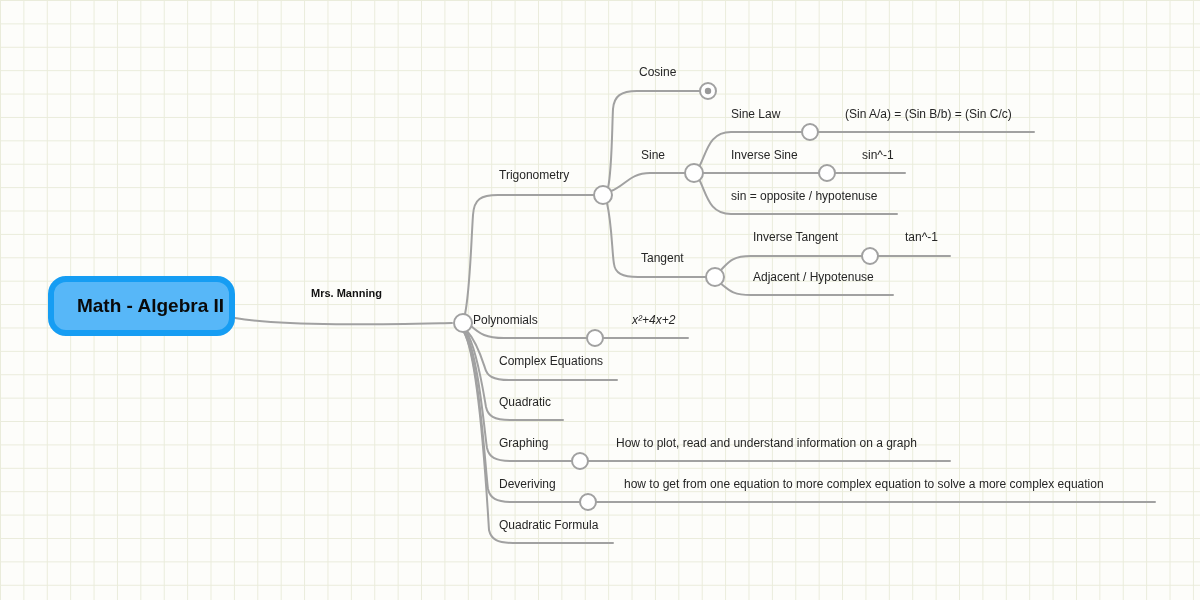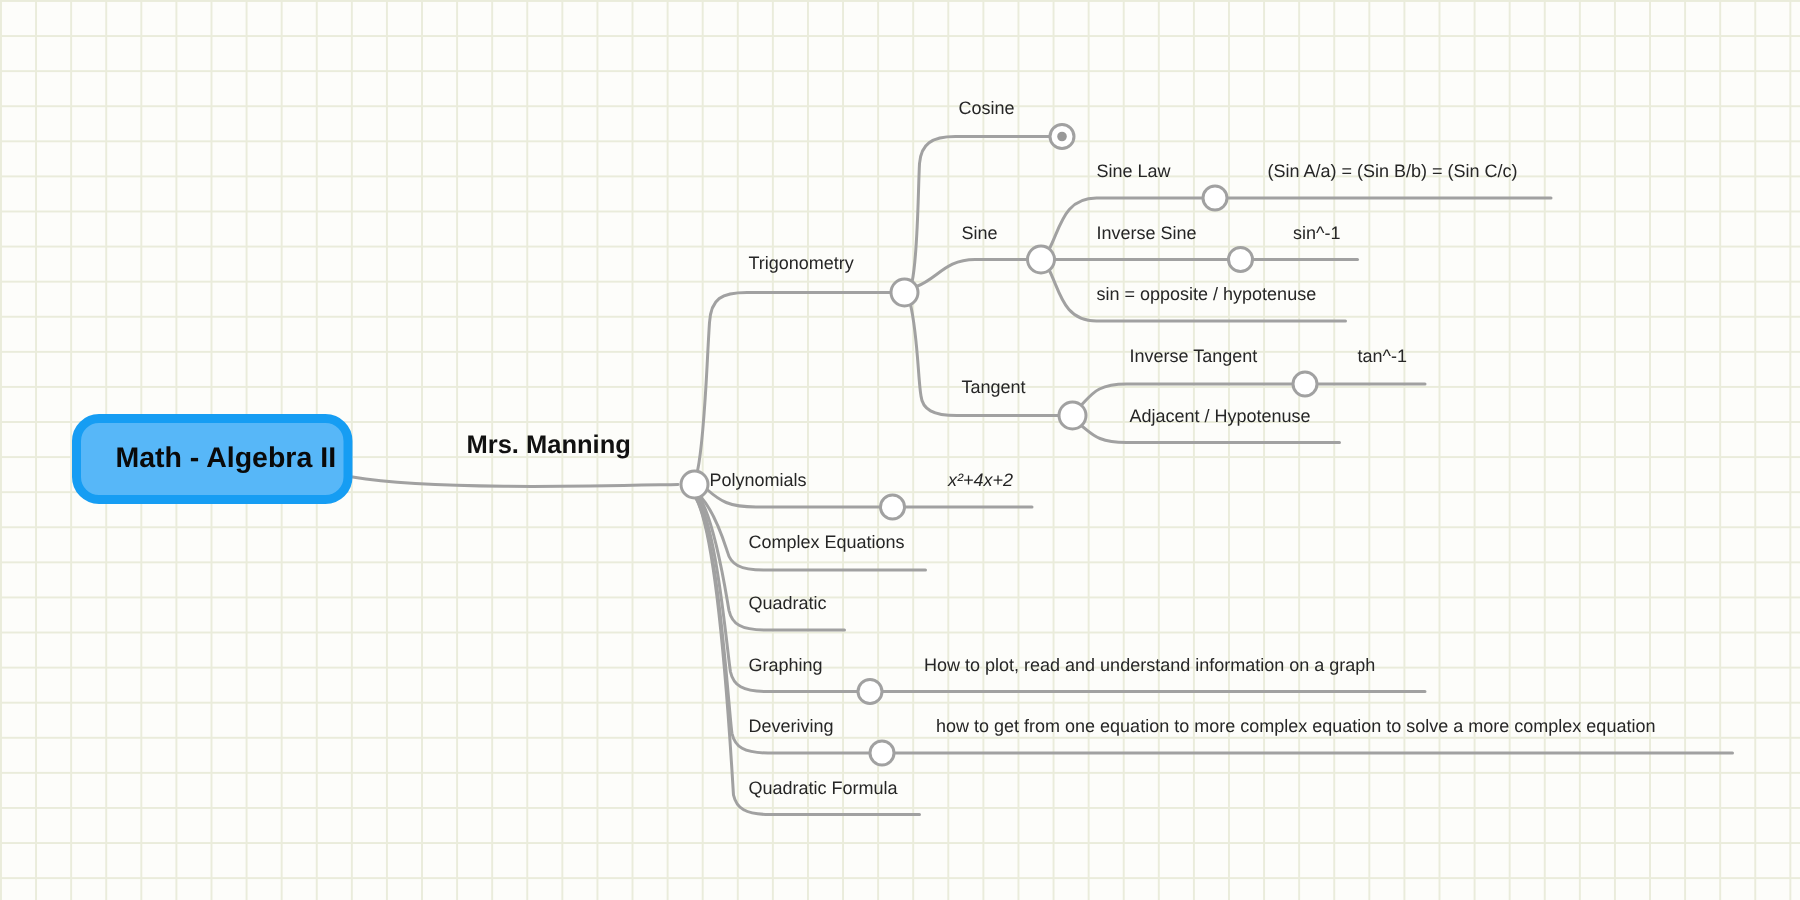--- a/index.html
+++ b/index.html
@@ -23,21 +23,21 @@
     font-size:12px;
     line-height:18px;
     color:#262626;
     white-space:nowrap;
     cursor:default;
   }
   .italic{font-style:italic;}
   .teacher{
     position:absolute;
     left:311px;top:287px;
-    font-size:17px;font-weight:700;color:#111111;
+    font-size:11px;font-weight:700;color:#111111;
     white-space:nowrap;
   }
   .root-node{
     position:absolute;
     left:48px;top:276px;
     width:187px;height:60px;
     box-sizing:border-box;
     background:#57b7f8;
     border:6px solid #169df3;
     border-radius:18px;

